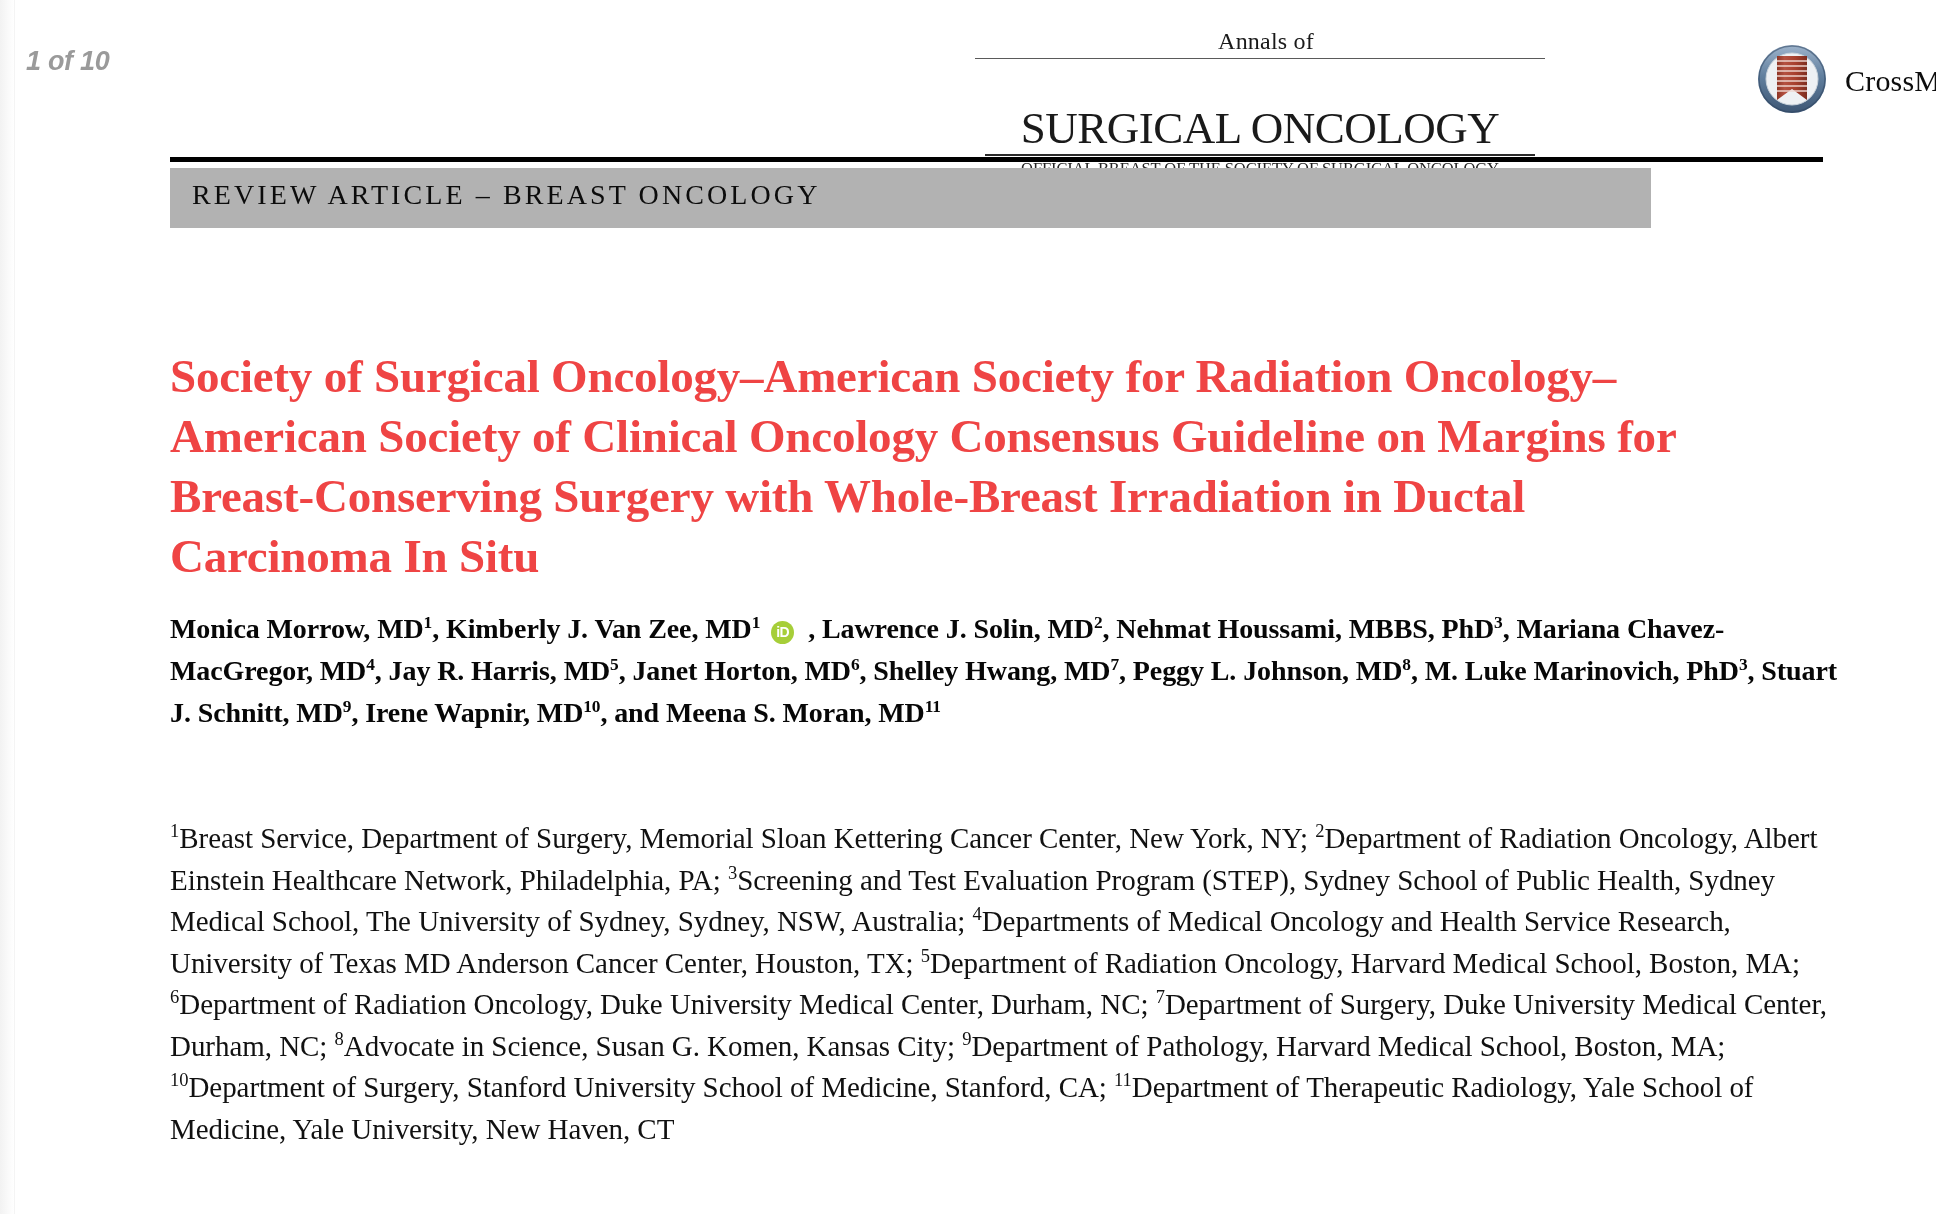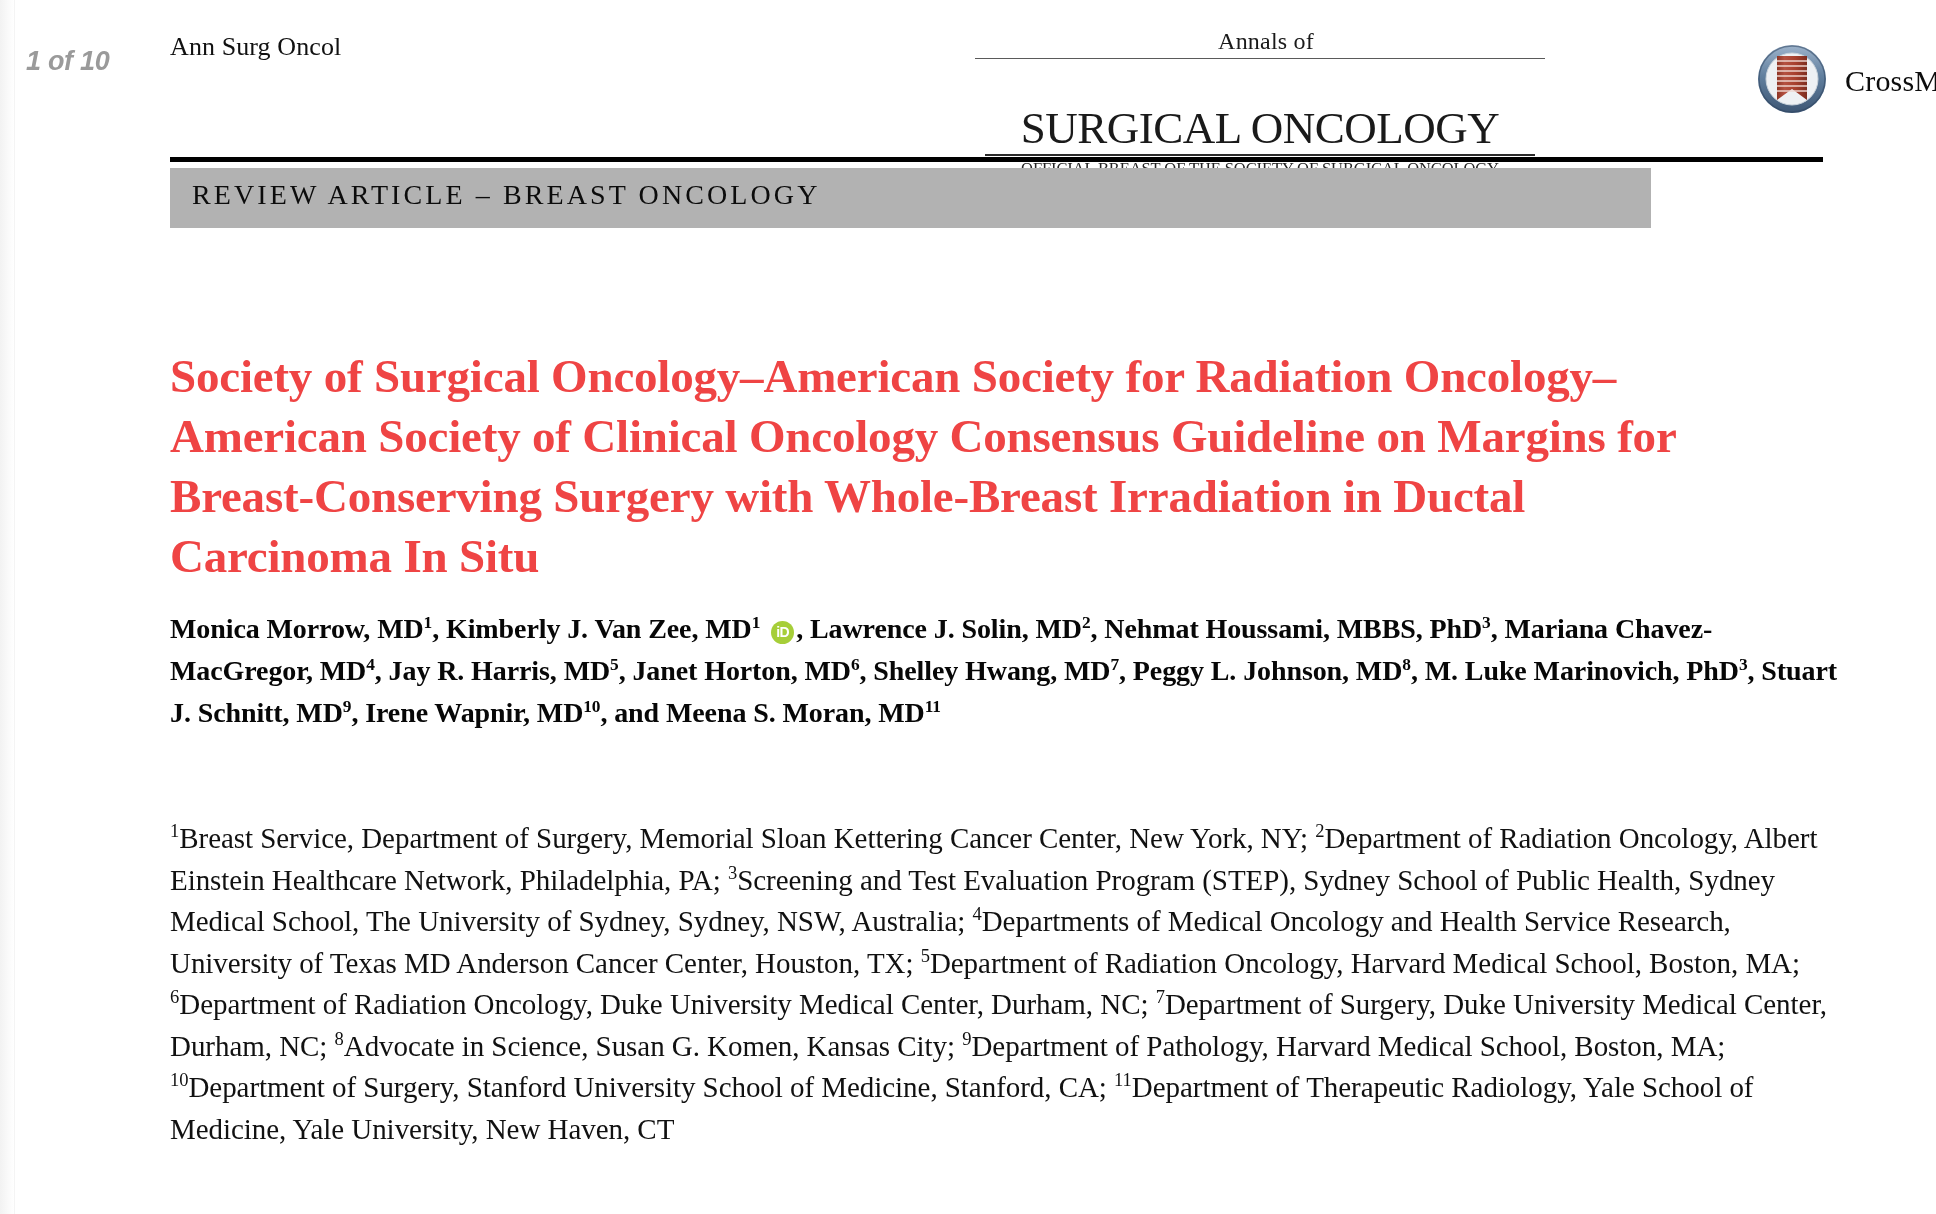--- a/index.html
+++ b/index.html
@@ -181,21 +181,21 @@
     width: 23px; height: 23px;
     border-radius: 50%;
     background: #a6ce39;
     color: #ffffff;
     font-family: "Liberation Sans", "DejaVu Sans", sans-serif;
     font-size: 14px;
     font-weight: bold;
     line-height: 23px;
     text-align: center;
     vertical-align: 1px;
-    margin: 0 2px 0 4px;
+    margin: 0 14px 0 4px;
     letter-spacing: -0.5px;
   }
 
   
   #affiliations {
     position: absolute;
     left: 170px;
     top: 818px;
     width: 1660px;
     font-size: 29px;
@@ -207,21 +207,20 @@
   #affiliations sup { font-size: 0.64em; vertical-align: super; line-height: 0; }
 </style>
 </head>
 <body>
 
 <div id="page-sheet">
 
   <div id="masthead">
 
     <div id="journal-ref">
-      <div>Ann Surg Oncol</div>
     </div>
 
     <div id="journal-logo">
       <div class="jl-annals">Annals of</div>
       <div class="jl-rule-top"></div>
       <div class="jl-main">SURGICAL ONCOLOGY</div>
       <div class="jl-rule-bot"></div>
       <div class="jl-sub">OFFICIAL BREAST OF THE SOCIETY OF SURGICAL ONCOLOGY</div>
     </div>
 

